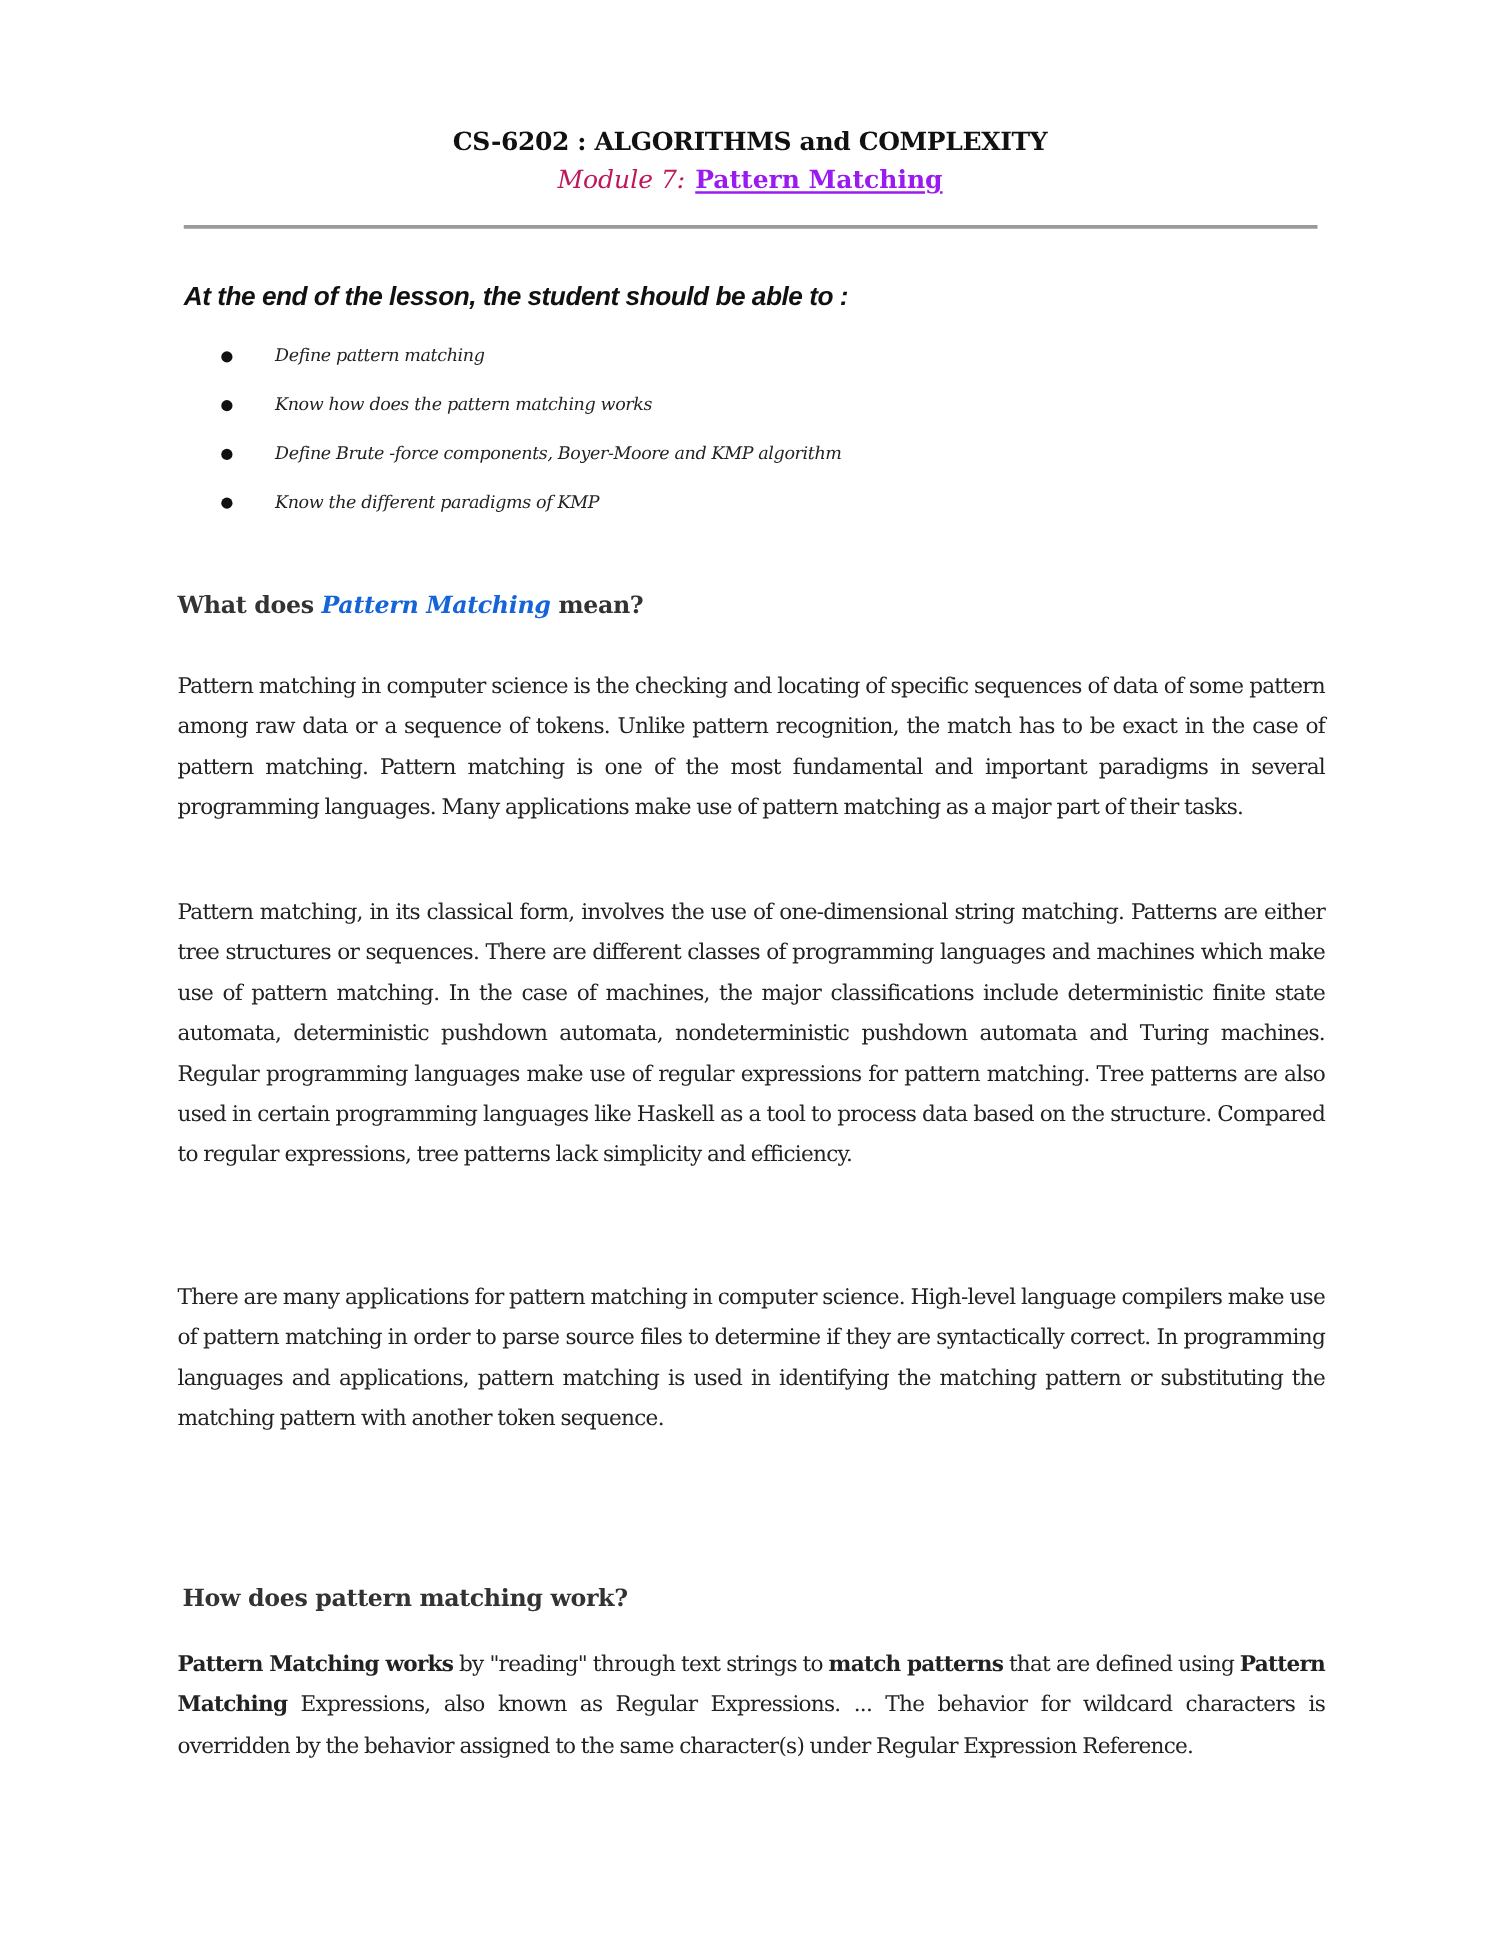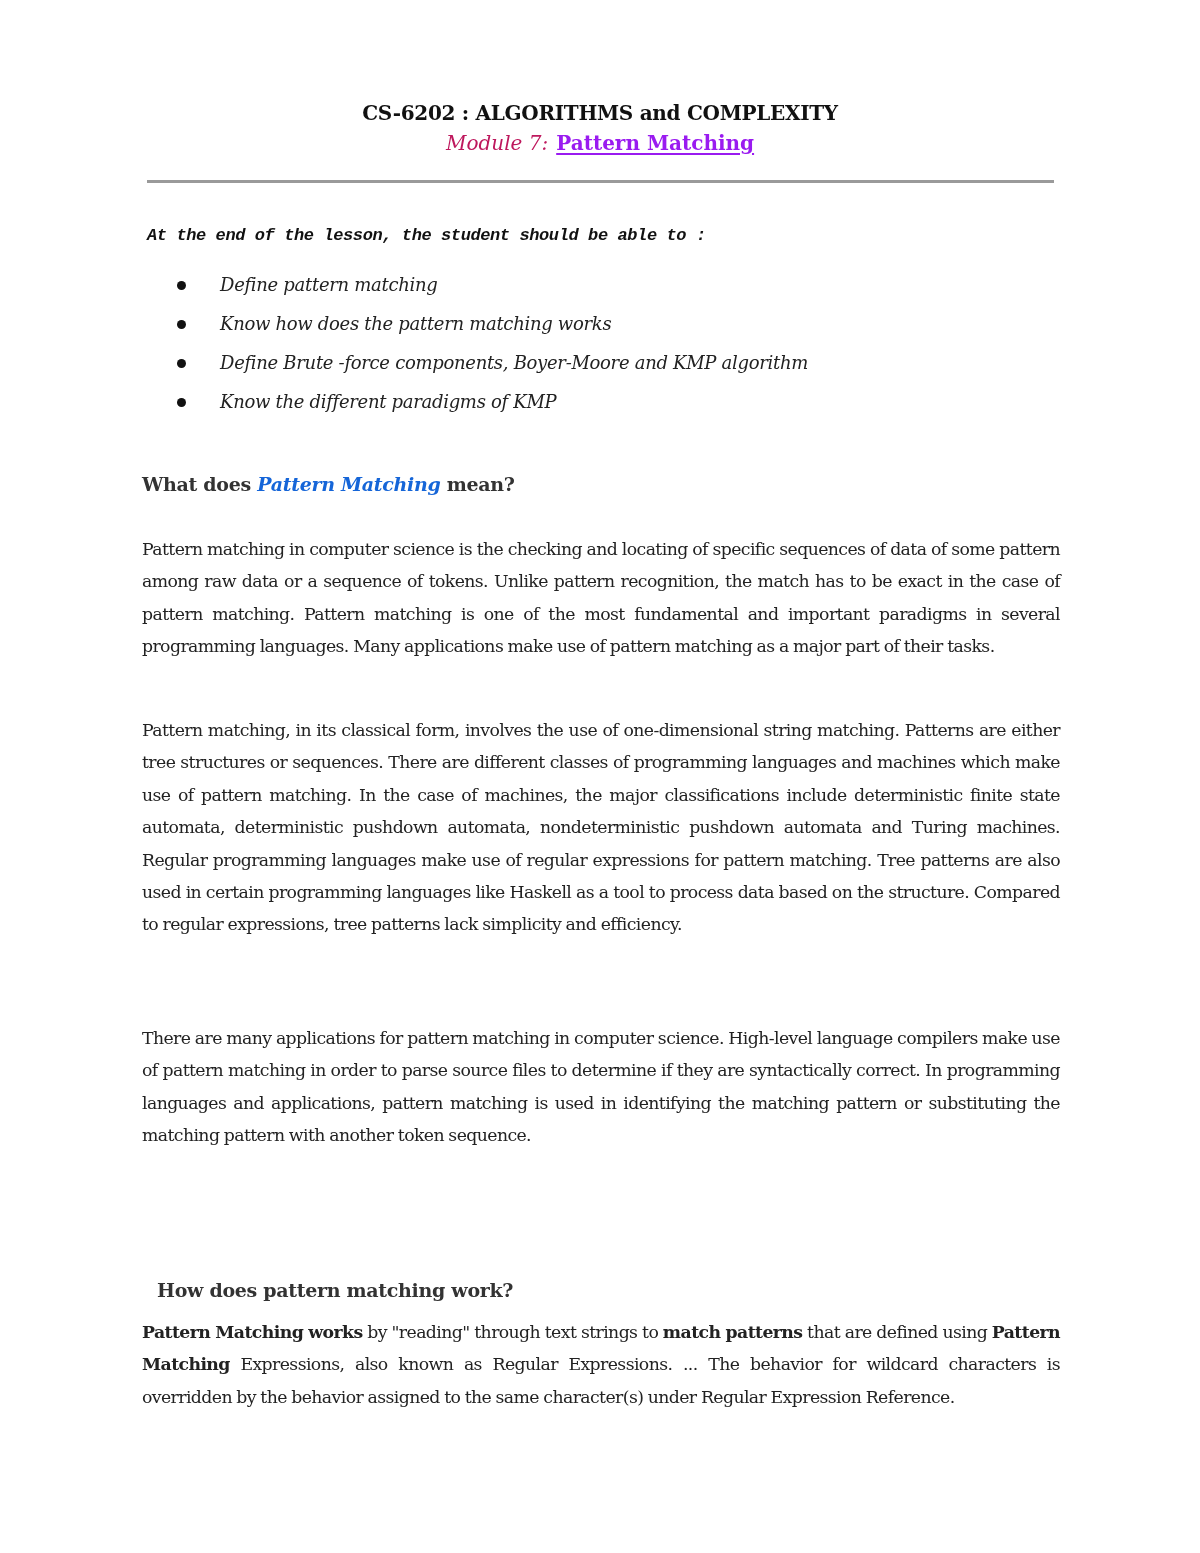--- a/index.html
+++ b/index.html
@@ -59,24 +59,24 @@
       left: 147px;
       width: 907px;
       top: 180px;
       height: 3px;
       background: #9a9a9a;
     }
     .objectives-intro {
       position: absolute;
       left: 147px;
       top: 226px;
-      font-family: Liberation Mono, monospace;
+      font-family: Liberation Sans, sans-serif;
       font-style: italic;
       font-weight: bold;
-      font-size: 17px;
+      font-size: 21px;
       color: #111;
       letter-spacing: -0.4px;
     }
     .objectives {
       position: absolute;
       left: 0;
       top: 272px;
       margin: 0;
       padding: 0;
       list-style: none;
@@ -95,21 +95,21 @@
       height: 9px;
       border-radius: 50%;
       background: #111;
     }
     .objective-text {
       position: absolute;
       left: 220px;
       top: 0;
       font-family: "DejaVu Serif", serif;
       font-style: italic;
-      font-size: 18px;
+      font-size: 14px;
       color: #222;
       letter-spacing: -0.3px;
       line-height: 26px;
     }
     .section-heading {
       position: absolute;
       left: 142px;
       font-family: "DejaVu Serif", serif;
       font-weight: bold;
       font-size: 19px;
@@ -173,19 +173,19 @@
   <h2 class="section-heading" style="top:473px; margin:0;">
     <span>What does </span><span class="heading-accent">Pattern Matching</span><span> mean?</span>
   </h2>
 
   <p class="paragraph" style="top:533px;">Pattern matching in computer science is the checking and locating of specific sequences of data of some pattern among raw data or a sequence of tokens. Unlike pattern recognition, the match has to be exact in the case of pattern matching. Pattern matching is one of the most fundamental and important paradigms in several programming languages. Many applications make use of pattern matching as a major part of their tasks.</p>
 
   <p class="paragraph" style="top:714px;">Pattern matching, in its classical form, involves the use of one-dimensional string matching. Patterns are either tree structures or sequences. There are different classes of programming languages and machines which make use of pattern matching. In the case of machines, the major classifications include deterministic finite state automata, deterministic pushdown automata, nondeterministic pushdown automata and Turing machines. Regular programming languages make use of regular expressions for pattern matching. Tree patterns are also used in certain programming languages like Haskell as a tool to process data based on the structure. Compared to regular expressions, tree patterns lack simplicity and efficiency.</p>
 
   <p class="paragraph" style="top:1022px;">There are many applications for pattern matching in computer science. High-level language compilers make use of pattern matching in order to parse source files to determine if they are syntactically correct. In programming languages and applications, pattern matching is used in identifying the matching pattern or substituting the matching pattern with another token sequence.</p>
 
-  <h2 class="section-heading" style="top:1264px; margin:15px;">How does pattern matching work?</h2>
+  <h2 class="section-heading" style="top:1264px; margin:4px;">How does pattern matching work?</h2>
 
   <p class="paragraph" style="top:1316px;">
     <b>Pattern Matching works</b><span> by "reading" through text strings to </span><b>match patterns</b><span> that are defined using </span><b>Pattern Matching</b><span> Expressions, also known as Regular Expressions. ... The behavior for wildcard characters is overridden by the behavior assigned to the same character(s) under Regular Expression Reference.</span>
   </p>
 
 </div>
 
 </body></html>

